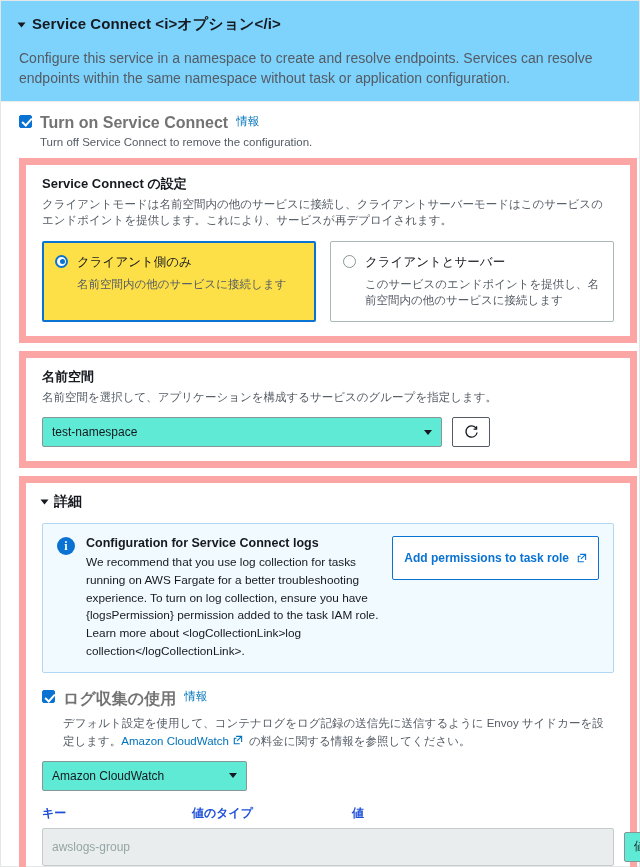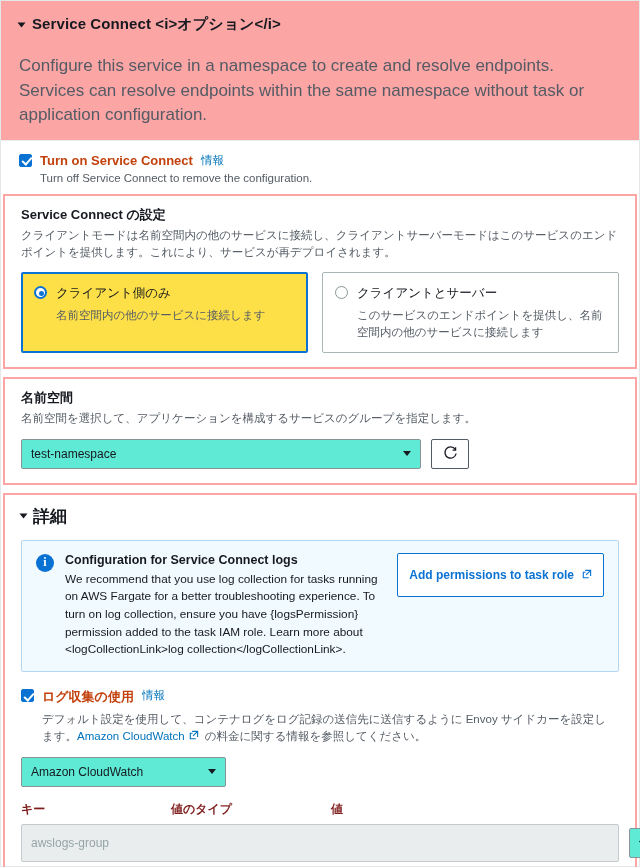--- a/index.html
+++ b/index.html
@@ -16,21 +16,21 @@
   }
   .page {
     width: 640px; height: 867px;
     position: relative;
     background: #ffffff;
     border: 1px solid #e4e6e8;
   }
   
   .panel-header {
     padding: 14px 18px 12px 18px;
-    background: #fca5a5;
+    background: #7dd3fc;
     border-bottom: 1px solid #e9ebed;
   }
   .panel-title-row {
     display: flex;
     align-items: center;
     gap: 7px;
   }
   .caret {
     width: 0; height: 0;
     border-left: 5px solid #16191f;
@@ -39,31 +39,31 @@
     transform: rotate(90deg);
     margin-right: 1px;
   }
   .panel-title {
     font-size: 15px;
     font-weight: bold;
     color: #16191f;
     letter-spacing: 0.1px;
   }
   .panel-desc {
-    margin-top: 20px;
-    font-size: 17px;
+    margin-top: 14px;
+    font-size: 14px;
     line-height: 1.45;
     color: #545b64;
     max-width: 605px;
   }
   
   .section { padding: 0 18px; }
   .red-box {
-    border: 2px solid #fca5a5;
-    margin: 0 2px 0 2px;
+    border: 7px solid #fca5a5;
+    margin: 0 2px 0 18px;
   }
   .inner-pad { padding: 10px 16px 14px 16px; }
   .sec-title {
     font-size: 13px;
     font-weight: bold;
     color: #16191f;
     margin-bottom: 3px;
   }
   .sec-desc {
     font-size: 11.5px;
@@ -84,23 +84,23 @@
   .chk::after {
     content: "";
     position: absolute;
     left: 3.5px; top: 0.5px;
     width: 4px; height: 8px;
     border: solid #ffffff;
     border-width: 0 2px 2px 0;
     transform: rotate(42deg);
   }
   .chk-label {
-    font-size: 13px;
-    font-weight: bold;
-    color: #c2410c;
+    font-size: 16px;
+    font-weight: bold;
+    color: #737373;
   }
   .info-link {
     color: #0073bb;
     font-size: 11.5px;
     text-decoration: none;
     font-weight: normal;
   }
   .sub-note {
     margin-left: 21px;
     margin-top: 4px;
@@ -195,21 +195,21 @@
     gap: 7px;
     padding: 10px 16px 0 16px;
   }
   .details-head .caret2 {
     width: 0; height: 0;
     border-left: 5px solid #16191f;
     border-top: 4px solid transparent;
     border-bottom: 4px solid transparent;
     transform: rotate(90deg);
   }
-  .details-title { font-size: 17px; font-weight: bold; }
+  .details-title { font-size: 14px; font-weight: bold; }
   
   .alert {
     margin: 12px 16px 0 16px;
     border: 1px solid #b3d7f2;
     background: #f1faff;
     border-radius: 2px;
     padding: 12px 14px;
     display: flex;
     gap: 11px;
     align-items: flex-start;
@@ -256,21 +256,21 @@
     max-width: 575px;
   }
   .lnk { color: #0073bb; text-decoration: none; }
   
   .tbl { margin: 14px 16px 0 16px; }
   .tbl-head {
     display: flex;
     gap: 10px;
     font-size: 12px;
     font-weight: bold;
-    color: #7f1d1d;
+    color: #1d4ed8;
     margin-bottom: 6px;
   }
   .c1 { width: 140px; flex: none; }
   .c2 { width: 150px; flex: none; }
   .c3 { width: 145px; flex: none; }
   .c4 { width: 62px; flex: none; }
   .tbl-row {
     display: flex;
     gap: 10px;
     align-items: center;

